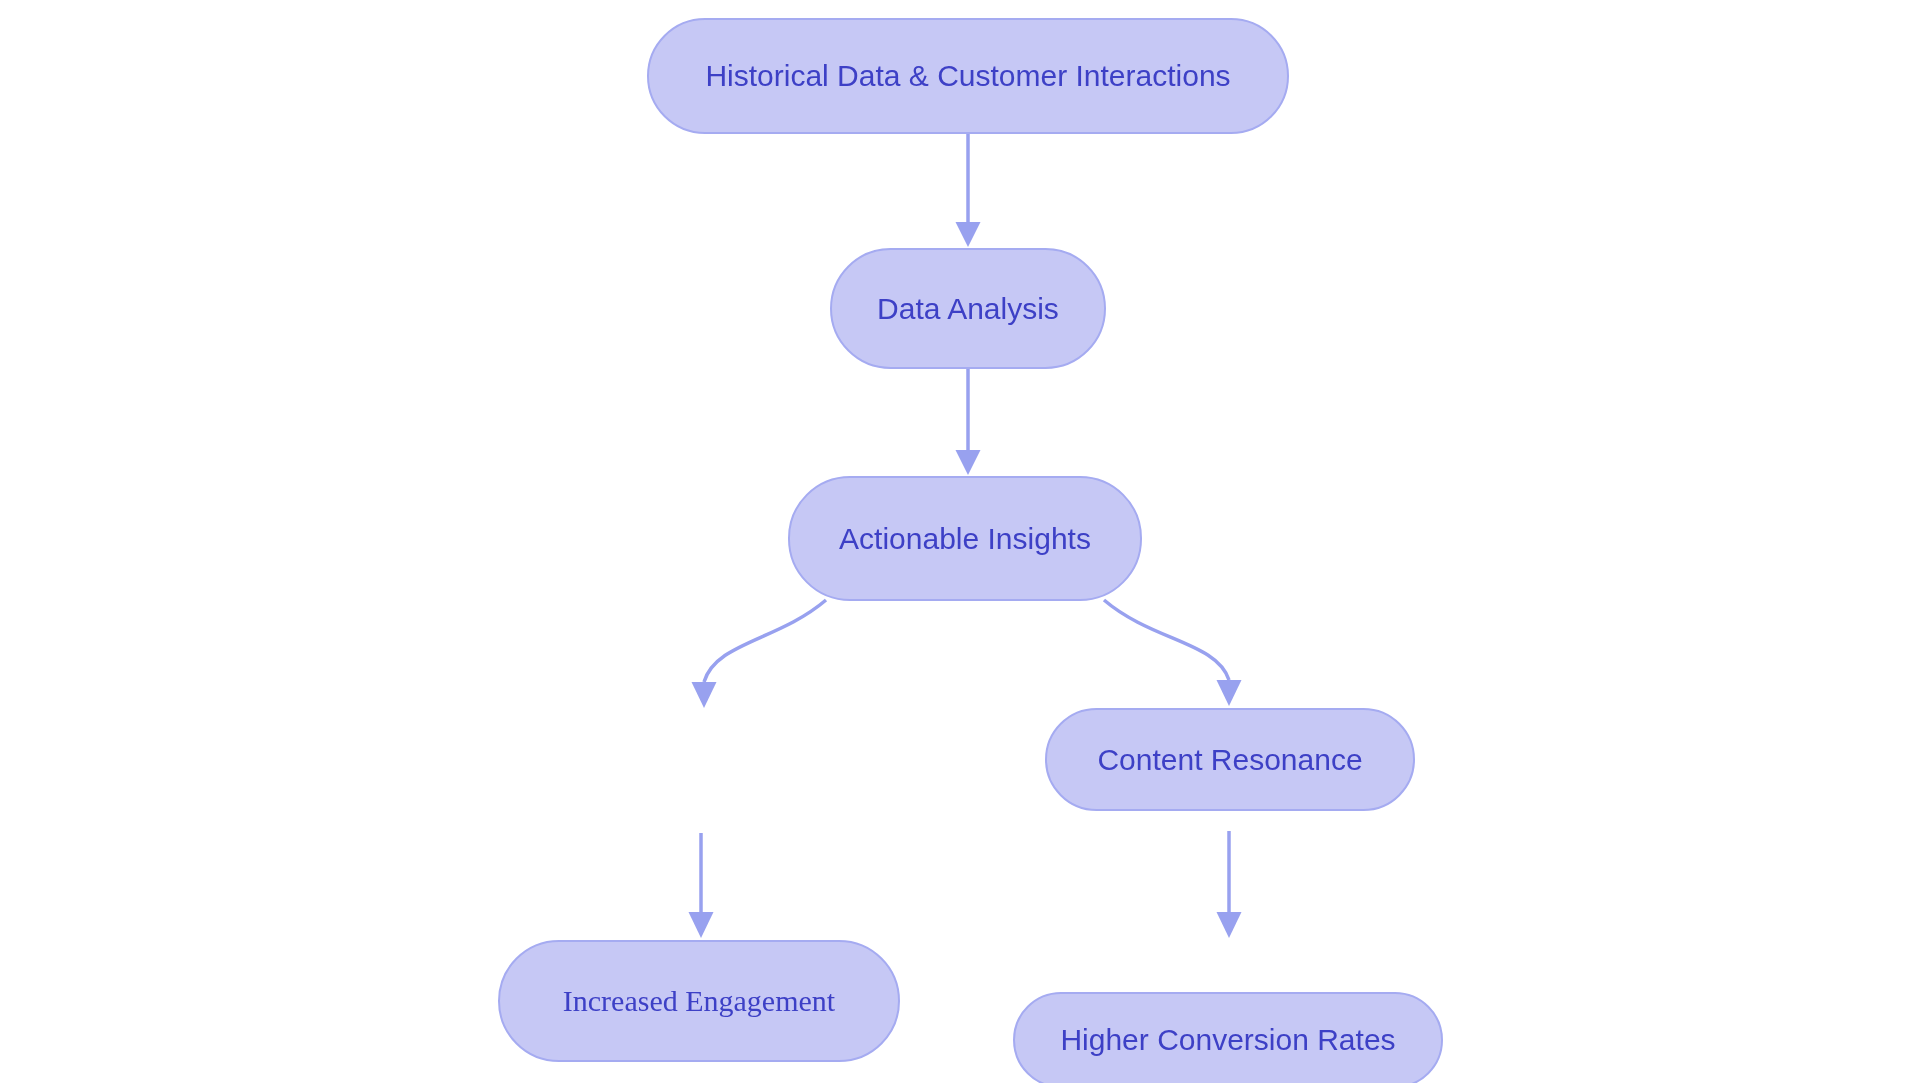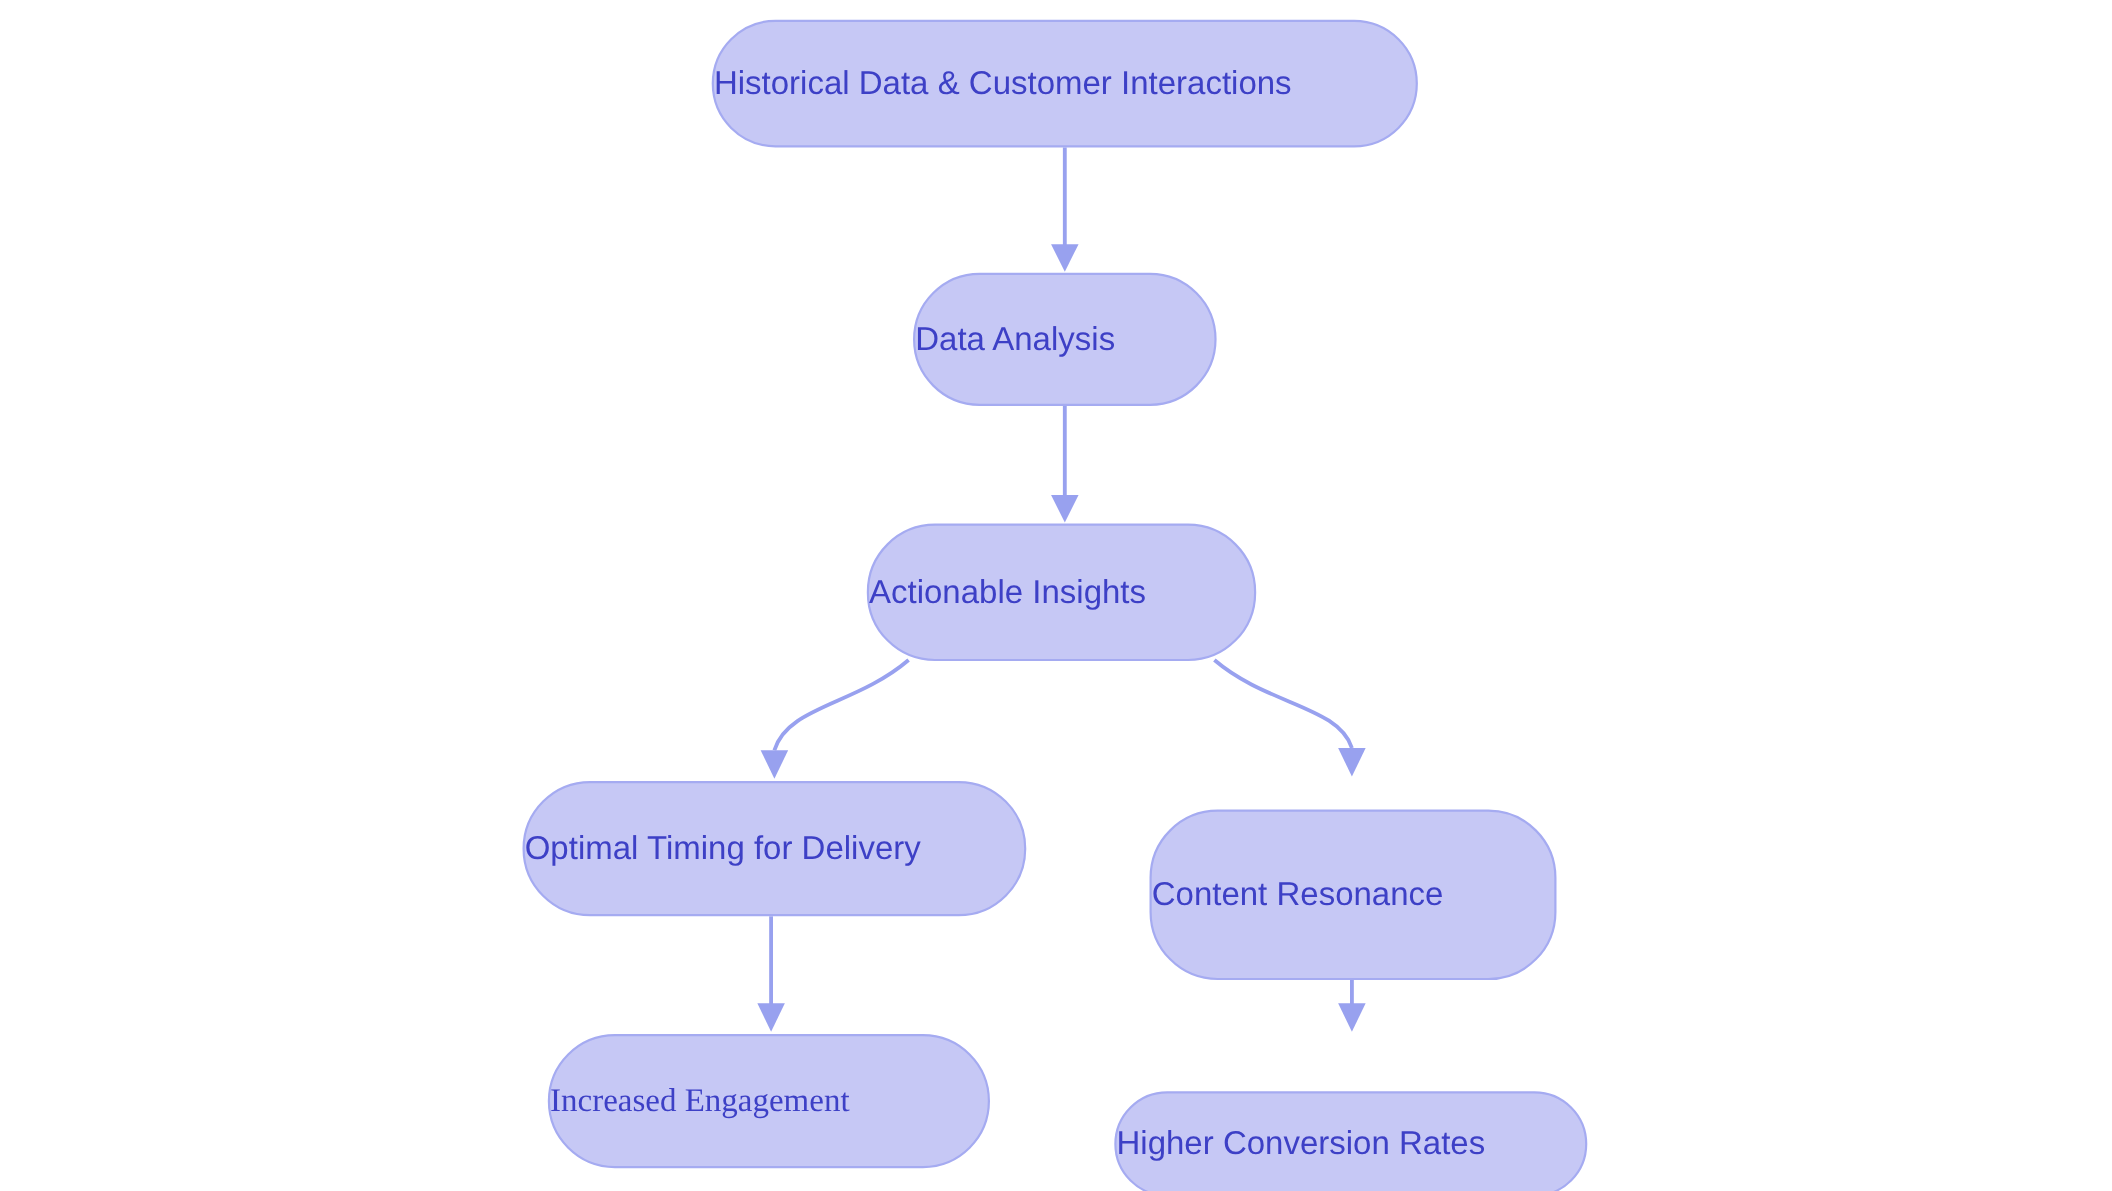--- a/index.html
+++ b/index.html
@@ -32,32 +32,32 @@
     stroke: none;
   }
   .node {
     position: absolute;
     box-sizing: border-box;
     background: var(--node-fill, #c6c8f5);
     border: 2px solid var(--node-border, #a5abf1);
     border-radius: 62px;
     display: flex;
     align-items: center;
-    justify-content: flex-start;
+    justify-content: center;
     text-align: center;
     color: var(--node-text, #3d40c6);
     font-size: 30px;
     line-height: 1.2;
     white-space: nowrap;
   }
   .n-historical   { left: 647px;  top: 18px;  width: 642px; height: 116px; }
   .n-analysis     { left: 830px;  top: 248px; width: 276px; height: 121px; }
   .n-insights     { left: 788px;  top: 476px; width: 354px; height: 125px; }
   .n-timing       { left: 475px;  top: 710px; width: 458px; height: 123px; }
-  .n-resonance    { left: 1045px; top: 708px; width: 370px; height: 155px; margin-top: 28px; }
+  .n-resonance    { left: 1045px; top: 708px; width: 370px; height: 103px; }
   .n-engagement   { left: 498px;  top: 940px; width: 402px; height: 122px; font-family: Liberation Serif, serif; }
   .n-conversion   { left: 1013px; top: 992px; width: 430px; height: 96px; }
 </style>
 </head>
 <body>
 
 <div class="canvas">
 
   <svg class="edges" viewBox="0 0 1920 1083" xmlns="http://www.w3.org/2000/svg">
 
@@ -97,23 +97,20 @@
   </div>
 
   <div class="node n-insights">
     <span>Actionable Insights</span>
   </div>
 
   <div class="node n-analysis">
     <span>Data Analysis</span>
   </div>
 
-  <div class="node n-timing">
-    <span>Optimal Timing for Delivery</span>
-  </div>
 
   <div class="node n-resonance">
     <span>Content Resonance</span>
   </div>
 
   <div class="node n-engagement">
     <span>Increased Engagement</span>
   </div>
 
   <div class="node n-conversion">

